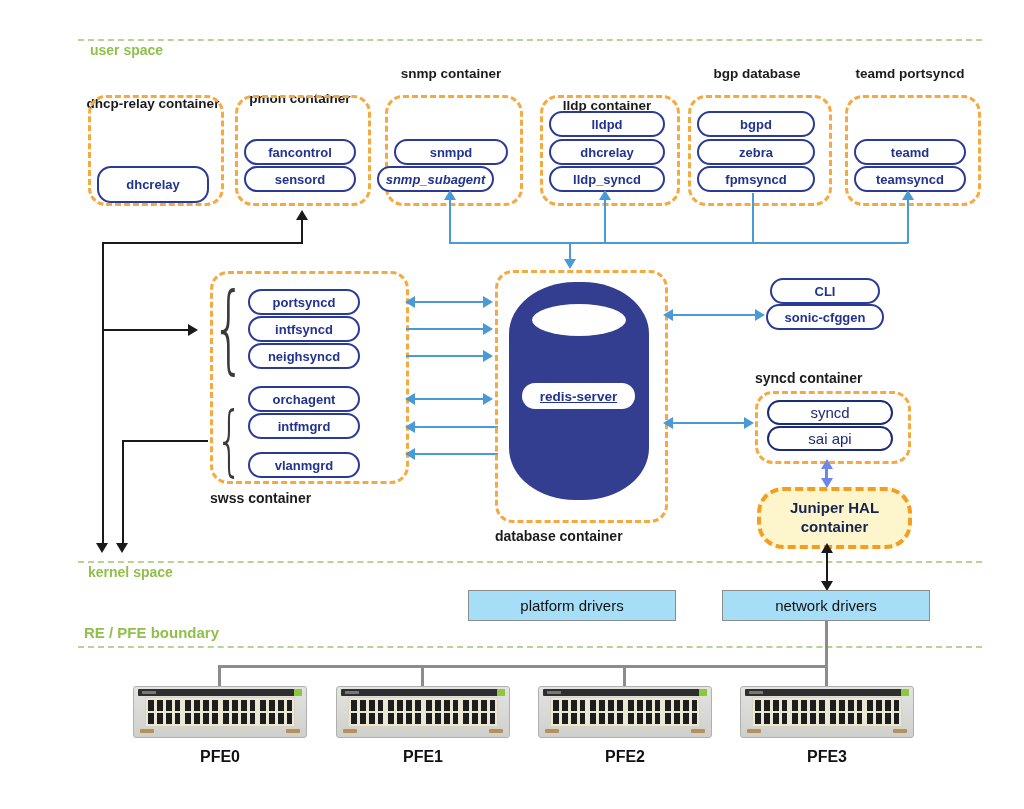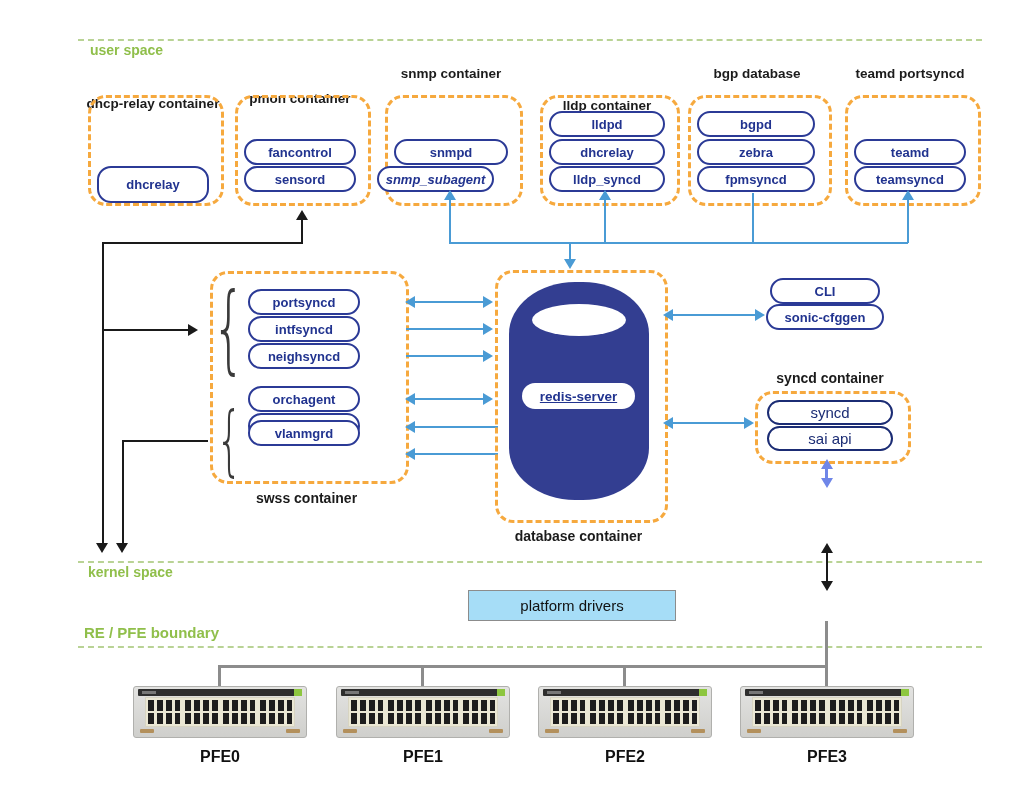--- a/index.html
+++ b/index.html
@@ -41,21 +41,21 @@
   .card-top .chip{position:absolute;right:0;top:0;width:8px;height:7px;background:#8dc63f;}
   .card-top .led{position:absolute;left:4px;top:2px;width:14px;height:3px;background:#777;}
   .ports{margin:0 11px;background:#eae7d4;padding:2px;display:flex;flex-direction:column;gap:2px;
          border:1px solid #d7d4c2;}
   .prow{display:flex;gap:5px;height:11px;}
   .prow i{flex:1;background:repeating-linear-gradient(90deg,#1d1d1d 0 6px,#eae7d4 6px 9px);}
   .card-bot{height:6px;margin:1px 4px;position:relative;}
   .lug{position:absolute;top:1px;width:14px;height:4px;background:#b3905c;border-radius:1px;}
   .lug.l{left:2px}.lug.r{right:2px}
   .pfe-label{position:absolute;font-weight:bold;font-size:16px;color:#111;text-align:center;}
-  .db-label{position:absolute;font-weight:bold;font-size:14px;color:#1b1b1b;text-align:center;}
+  .db-label{position:absolute;font-weight:bold;font-size:14px;color:#1b1b1b;}
   .redis-pill{position:absolute;background:#fff;border-radius:13px;color:#21338f;font-weight:bold;
               font-size:13.5px;display:flex;align-items:center;justify-content:center;text-decoration:underline;}
 </style>
 </head>
 <body>
 
 <div id="stage">
 
   <div class="region-line" style="left:78px;top:39px;width:904px;"></div>
   <div class="region-label" style="left:90px;top:42px;">user space</div>
@@ -115,21 +115,21 @@
   <div class="tri down blk" style="left:116px;top:543px;"></div>
 
   <div class="cbox" style="left:210px;top:271px;width:193px;height:207px;"></div>
   <div class="brace" style="left:212px;top:282px;font-size:96px;line-height:92px;">{</div>
   <div class="brace" style="left:216px;top:404px;font-size:76px;line-height:72px;">{</div>
   <div class="pill" style="left:248px;top:289px;width:112px;height:26px;">portsyncd</div>
   <div class="pill" style="left:248px;top:316px;width:112px;height:26px;">intfsyncd</div>
   <div class="pill" style="left:248px;top:343px;width:112px;height:26px;">neighsyncd</div>
   <div class="pill" style="left:248px;top:386px;width:112px;height:26px;">orchagent</div>
   <div class="pill" style="left:248px;top:413px;width:112px;height:26px;">intfmgrd</div>
-  <div class="pill" style="left:248px;top:420px;width:112px;height:26px;">vlanmgrd</div>
+  <div class="pill" style="left:248px;top:452px;width:112px;height:26px;">vlanmgrd</div>
   <div class="db-label" style="left:210px;top:490px;width:193px;">swss container</div>
 
   <div class="tri left cyan" style="left:405px;top:296px;"></div>
   <div class="ln cyan" style="left:414px;top:301px;width:70px;height:2px;"></div>
   <div class="tri right cyan" style="left:483px;top:296px;"></div>
   <div class="ln cyan" style="left:406px;top:328px;width:77px;height:2px;"></div>
   <div class="tri right cyan" style="left:483px;top:323px;"></div>
   <div class="ln cyan" style="left:406px;top:355px;width:77px;height:2px;"></div>
   <div class="tri right cyan" style="left:483px;top:350px;"></div>
   <div class="tri left cyan" style="left:405px;top:393px;"></div>
@@ -159,26 +159,28 @@
   <div class="pill dark" style="left:767px;top:400px;width:126px;height:25px;">syncd</div>
   <div class="pill dark" style="left:767px;top:426px;width:126px;height:25px;">sai api</div>
   <div class="tri left cyan" style="left:663px;top:417px;"></div>
   <div class="ln cyan" style="left:672px;top:422px;width:73px;height:2px;"></div>
   <div class="tri right cyan" style="left:744px;top:417px;"></div>
 
   <div class="tri up pur" style="left:821px;top:459px;"></div>
   <div class="ln pur" style="left:825px;top:467px;width:3px;height:12px;"></div>
   <div class="tri down pur" style="left:821px;top:478px;"></div>
 
+  <div id="hal" style="left:757px;top:487px;width:147px;height:54px;">Juniper HAL container</div>
 
   <div class="tri up blk" style="left:821px;top:543px;"></div>
   <div class="ln blk" style="left:826px;top:551px;width:2px;height:31px;"></div>
   <div class="tri down blk" style="left:821px;top:581px;"></div>
 
   <div class="driver" style="left:468px;top:590px;width:208px;height:31px;">platform drivers</div>
+  <div class="driver" style="left:722px;top:590px;width:208px;height:31px;">network drivers</div>
 
   <div class="ln gry" style="left:825px;top:621px;width:3px;height:65px;"></div>
   <div class="ln gry" style="left:218px;top:665px;width:610px;height:3px;"></div>
   <div class="ln gry" style="left:218px;top:665px;width:3px;height:21px;"></div>
   <div class="ln gry" style="left:421px;top:665px;width:3px;height:21px;"></div>
   <div class="ln gry" style="left:623px;top:665px;width:3px;height:21px;"></div>
 
   <div class="card" style="left:133px;top:686px;">
     <div class="card-top">
         <span class="led"></span>

